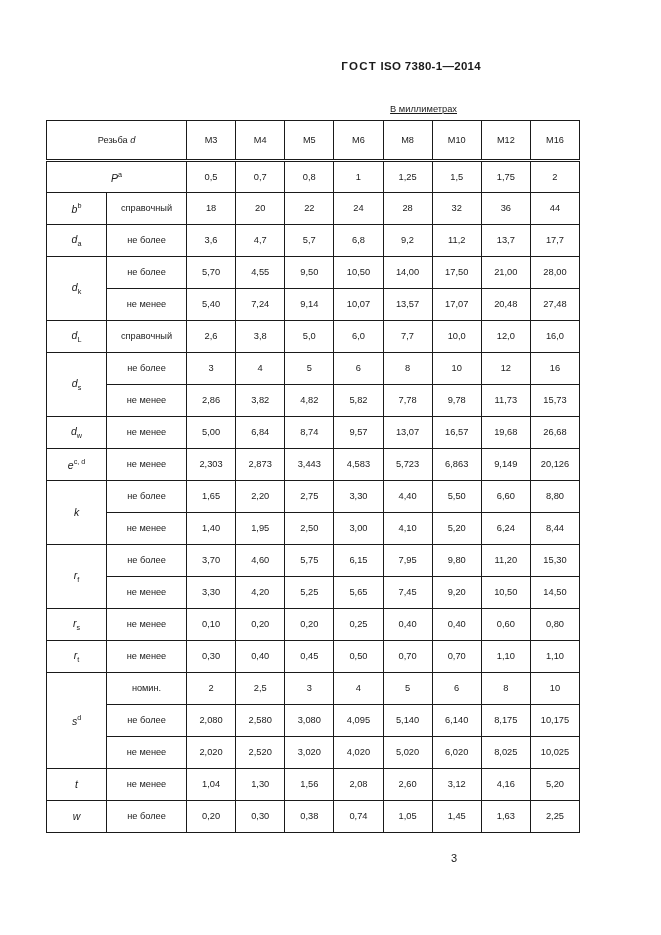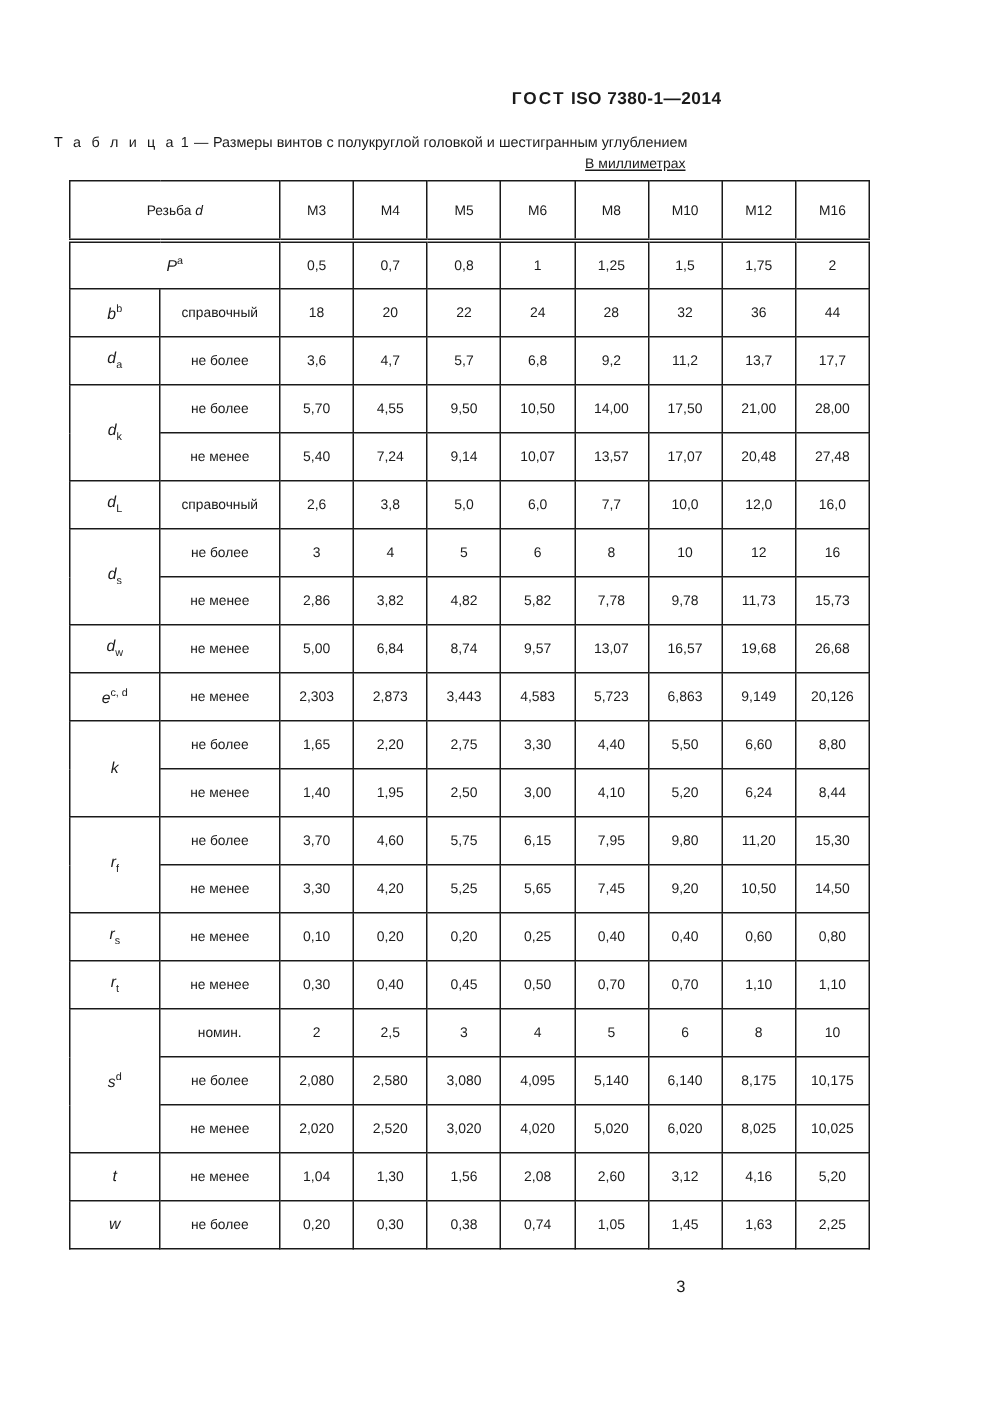--- a/index.html
+++ b/index.html
@@ -100,25 +100,20 @@
 </head>
 <body>
 
 <div class="page">
 
   <div class="doc-header">
     <span class="gost-word">ГОСТ</span>
     <span>ISO 7380-1—2014</span>
   </div>
 
-  <div class="table-caption">
-    <span class="caption-label">Т а б л и ц а</span>
-    <span class="caption-num">1 —</span>
-    <span>Размеры винтов с полукруглой головкой и шестигранным углублением</span>
-  </div>
 
   <div class="units-note">В миллиметрах</div>
 
   <table class="dims" id="dims-table">
     <colgroup>
       <col class="c-sym">
       <col class="c-cond">
       <col class="c-val">
         <col class="c-val">
         <col class="c-val">

